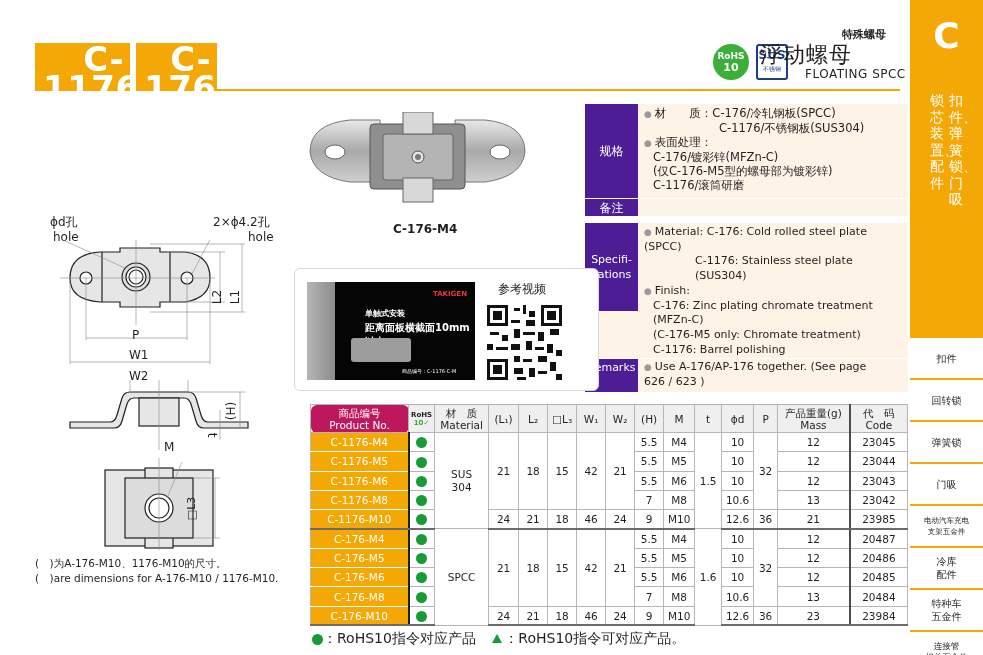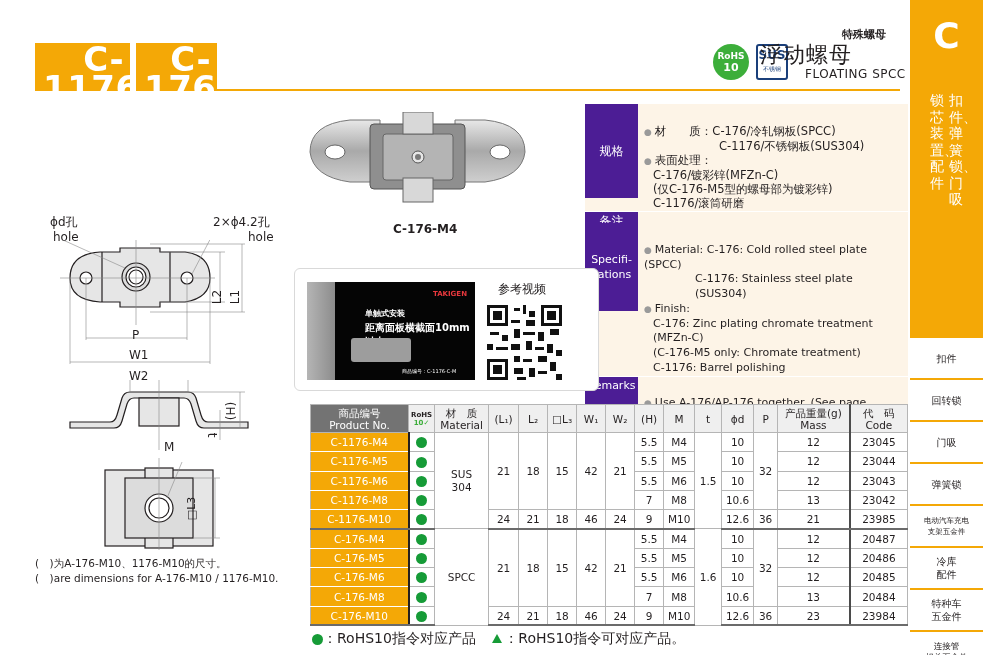--- a/index.html
+++ b/index.html
@@ -30,21 +30,21 @@
   #vert2 { left: 20px; }
   .side-list { position: absolute; left: 910px; top: 338px; width: 73px; }
   .side-item { height: 42px; border-bottom: 2px solid #f4a806; display: flex; align-items: center; justify-content: center; text-align: center; font-size: 10px; color: #231f20; line-height: 13px; }
   .side-item.small { font-size: 7.5px; line-height: 11px; }
   .side-item.last { border-bottom: none; height: 20px; align-items: flex-end; overflow: hidden; }
 
   
   .spec-box { position: absolute; left: 585px; width: 323px; background: #fdf4e7; font-size: 11.5px; line-height: 14px; }
   .spec-row { display: flex; border-bottom: 1px solid #fff; }
   .spec-label { width: 53px; background: #4c1d95; color: #fff; display: flex; align-items: center; justify-content: center; text-align: center; flex-shrink: 0; font-size: 12px; }
-  .spec-content { padding: 2px 4px 1px 6px; margin-top: 18px; }
+  .spec-content { padding: 2px 4px 1px 6px; }
   .bullet { color: #9a9a9a; font-size: 9px; margin-right: 3px; }
   .indent { padding-left: 9px; }
   #spec-cn { top: 104px; }
   #spec-en { top: 223px; font-size: 11px; line-height: 14.7px; }
   #spec-en .spec-label { font-size: 11px; line-height: 15px; }
 
   
   .photo { position: absolute; left: 305px; top: 112px; width: 225px; height: 100px; }
   .photo-caption { position: absolute; left: 393px; top: 222px; font-size: 12px; font-weight: bold; color: #231f20; }
   .video-card { position: absolute; left: 294px; top: 268px; width: 305px; height: 123px; border: 1px solid #d9d9d9; border-radius: 6px; background: #fff; }
@@ -55,21 +55,21 @@
   .video-thumb .l2 { position: absolute; left: 58px; top: 39px; color: #fff; font-size: 10px; font-weight: bold; }
   .video-thumb .prod { position: absolute; left: 44px; top: 56px; width: 60px; height: 24px; background: #9d9d9d; border-radius: 3px; }
   .video-thumb .code { position: absolute; left: 95px; top: 86px; color: #fff; font-size: 5px; }
   .video-title { position: absolute; left: 203px; top: 12px; font-size: 12px; color: #231f20; }
   .qr { position: absolute; left: 192px; top: 36px; width: 75px; height: 75px; }
 
   
   .spec-table { position: absolute; left: 310px; top: 404px; border-collapse: collapse; font-size: 10.5px; }
   .spec-table td, .spec-table th { border: 1px solid #b5b5b5; text-align: center; height: 19.3px; padding: 0 2px; font-weight: normal; }
   .spec-table thead th { background: #efefef; height: 28px; line-height: 12px; font-size: 10.5px; }
-  .spec-table thead th.prod-h { background: #737373; color: #fff; width: 98px; }
+  .spec-table thead th.prod-h { background: #be185d; color: #fff; width: 98px; border-radius: 6px; }
   .spec-table td.pid { background: #f4a806; color: #fff; width: 98px; border-right: 2px solid #231f20; border-bottom: 1px solid #fff; }
   .spec-table td.code { border-left: 2px solid #4b4b4b; width: 58px; }
   .spec-table th.code { border-left: 2px solid #4b4b4b; }
   .spec-table tr.grp-end td { border-bottom: 2px solid #6b6b6b; }
   .dot { display: inline-block; width: 11px; height: 11px; border-radius: 50%; background: #169b37; vertical-align: middle; }
   .rohs-mini { font-size: 7px; font-weight: bold; line-height: 8px; color: #231f20; }
   .rohs-mini span { color: #3cae3a; }
   .legend { position: absolute; left: 312px; top: 630px; font-size: 14px; color: #231f20; }
   .legend .tri { display: inline-block; width: 0; height: 0; border-left: 5px solid transparent; border-right: 5px solid transparent; border-bottom: 9px solid #169b37; margin: 0 2px 0 12px; }
 
@@ -109,24 +109,24 @@
   <div class="side-vert" id="vert2">锁芯装置、配件</div>
 </div>
 <div class="side-list">
   <div class="side-item">
       <span>扣件</span>
     </div>
   <div class="side-item">
       <span>回转锁</span>
     </div>
   <div class="side-item">
+      <span>弹簧锁</span>
+    </div>
+  <div class="side-item">
       <span>门吸</span>
-    </div>
-  <div class="side-item">
-      <span>弹簧锁</span>
     </div>
   <div class="side-item small">
       <span style="white-space:pre-line">电动汽车充电
 支架五金件</span>
     </div>
   <div class="side-item">
       <span style="white-space:pre-line">冷库
 配件</span>
     </div>
   <div class="side-item">

